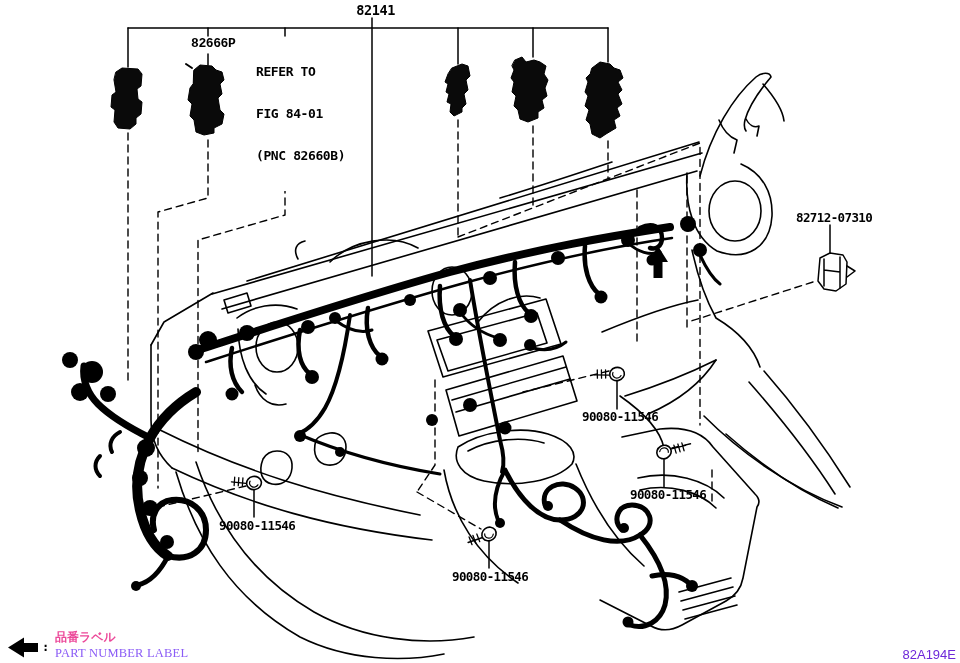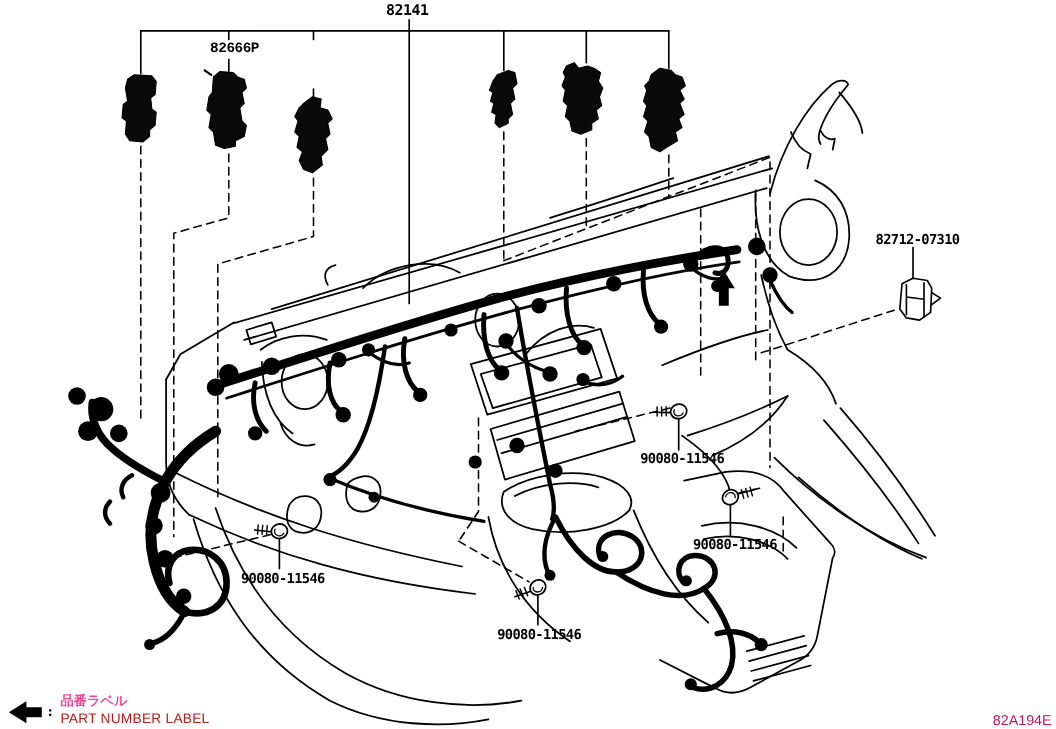--- a/index.html
+++ b/index.html
@@ -2,25 +2,25 @@
 <html><head>
 <meta charset="utf-8">
 <style>
   html,body{margin:0;padding:0;background:#fff;}
   .stage{position:relative;width:960px;height:663px;background:#fff;overflow:hidden;
          font-family:"DejaVu Sans Mono","Liberation Mono",monospace;}
   svg{position:absolute;left:0;top:0;}
   .art path,.art line,.art polyline,.art ellipse,.art circle,.art rect{vector-effect:non-scaling-stroke;}
   .pn{position:absolute;font-weight:bold;font-size:13px;letter-spacing:-0.4px;color:#000;white-space:pre;line-height:14px;}
   .pn.small{font-size:12.5px;letter-spacing:-0.6px;}
-  .pn.center{text-align:left;}
+  .pn.center{text-align:right;}
   .pn.bg{background:#fff;padding:0 1px;}
   .legend-ja{position:absolute;font-family:"DejaVu Sans",sans-serif;font-weight:bold;font-size:12px;color:#ec4899;}
-  .legend-en{position:absolute;font-family:Liberation Sans, sans-serif;font-size:12.5px;color:#b91c1c;letter-spacing:0.2px;}
-  .figcode{position:absolute;font-family:"Liberation Sans",sans-serif;font-size:13px;color:#be185d;text-align:right;}
+  .legend-en{position:absolute;font-family:Liberation Serif, serif;font-size:12.5px;color:#8b5cf6;letter-spacing:0.2px;}
+  .figcode{position:absolute;font-family:"Liberation Sans",sans-serif;font-size:13px;color:#6d28d9;text-align:right;}
   .colon{position:absolute;font-weight:bold;font-size:12px;color:#000;}
 </style>
 </head>
 <body>
 
 <div class="stage">
 
   <svg class="art" width="960" height="663" viewBox="0 0 960 663" fill="none" stroke="#000" stroke-width="1.6" stroke-linecap="round" stroke-linejoin="round">
 
     <defs>
@@ -237,20 +237,25 @@
     </g>
 
     <polygon points="658,246 668,262 662.5,262 662.5,278 653.5,278 653.5,262 648,262" fill="#000" stroke="none"></polygon>
     <polygon points="8,647.5 24,637.5 24,643 38,643 38,652 24,652 24,657.5" fill="#000" stroke="none"></polygon>
   </svg>
 
   <div class="pn center" style="left:351px;top:3px;width:44px;font-size:13.5px;">82141</div>
 
   <div class="pn bg" style="left:190px;top:37px;font-family:Liberation Mono, monospace;">82666P</div>
 
+  <div class="pn bg" style="left:255px;top:37px;">
+    <div>REFER TO</div>
+    <div>FIG 84-01</div>
+    <div>(PNC 82660B)</div>
+  </div>
 
   <div class="pn small" style="left:796px;top:211px;">82712-07310</div>
 
   <div class="pn small center" style="left:582px;top:410px;width:72px;">90080-11546</div>
   <div class="pn small center" style="left:630px;top:488px;width:72px;">90080-11546</div>
   <div class="pn small center" style="left:219px;top:519px;width:72px;">90080-11546</div>
   <div class="pn small center" style="left:452px;top:570px;width:72px;">90080-11546</div>
 
   <div class="colon" style="left:42px;top:640px;">:</div>
   <div class="legend-ja" style="left:55px;top:629px;">品番ラベル</div>

